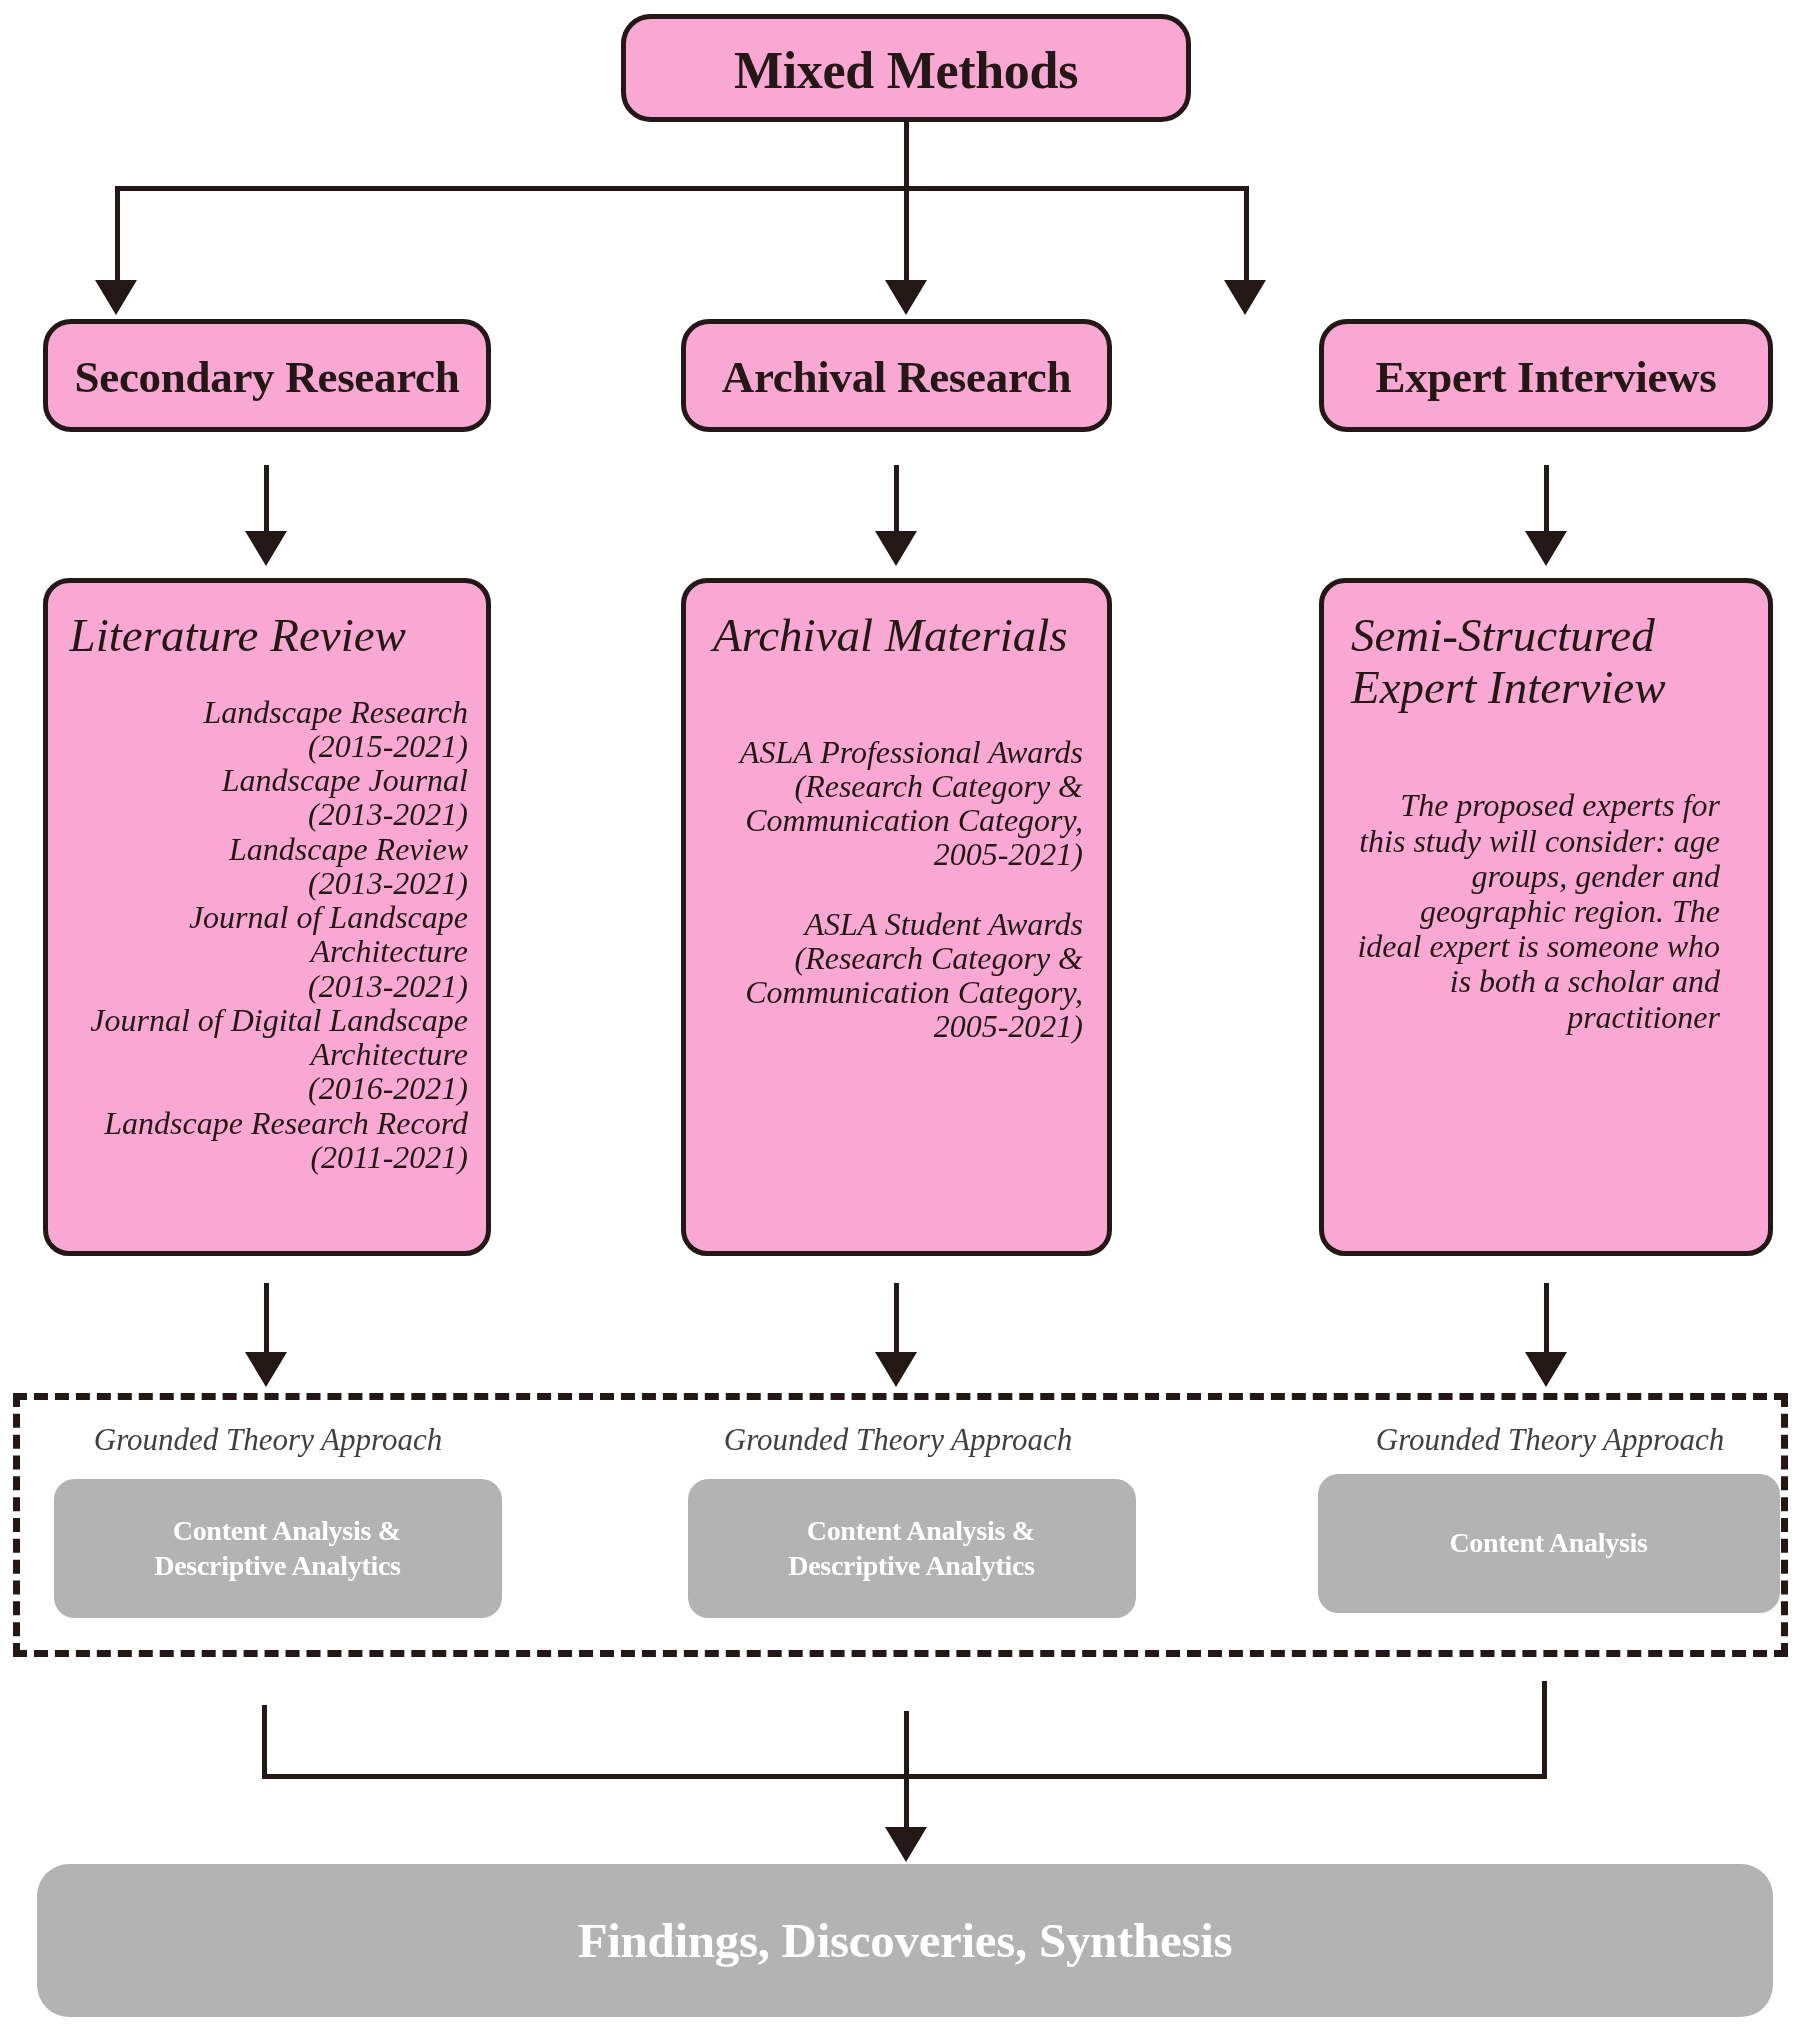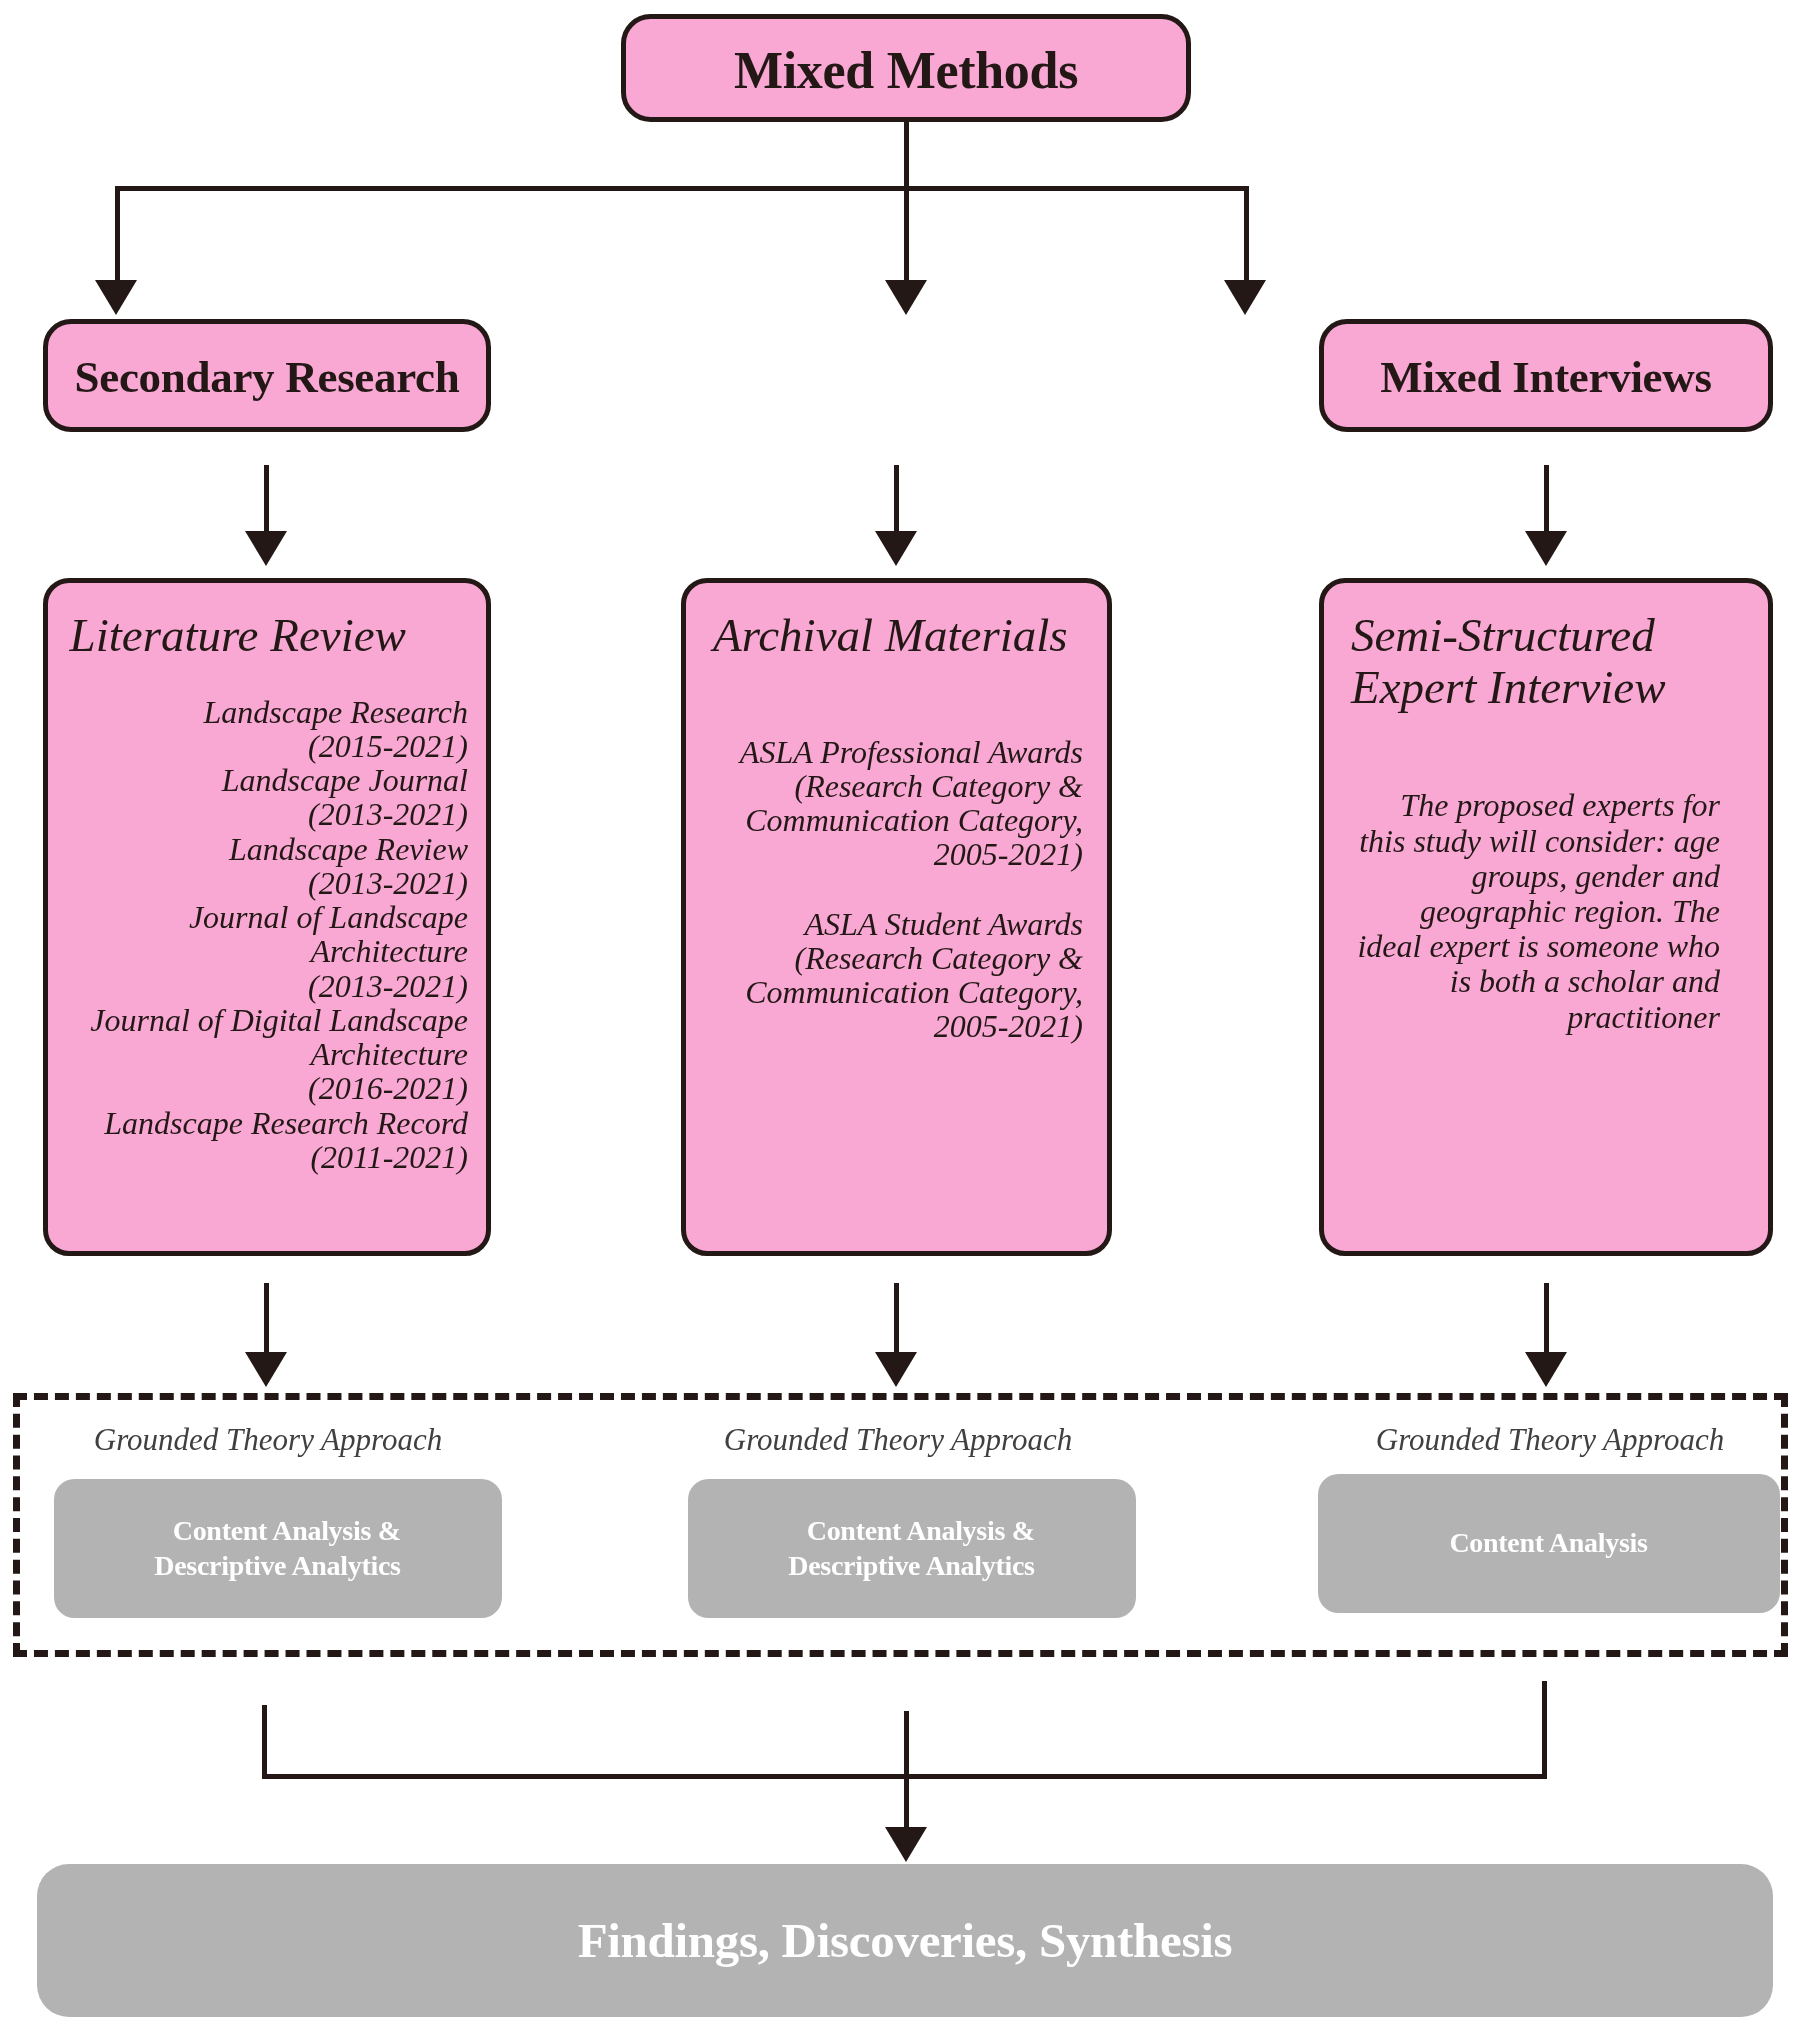--- a/index.html
+++ b/index.html
@@ -181,22 +181,25 @@
   <div class="vline" style="left:115px; top:186px; height:96px;"></div>
   <div class="vline" style="left:904px; top:186px; height:96px;"></div>
   <div class="vline" style="left:1244px; top:186px; height:96px;"></div>
   <div class="arrowhead" style="left:95px; top:280px;"></div>
   <div class="arrowhead" style="left:885px; top:280px;"></div>
   <div class="arrowhead" style="left:1224px; top:280px;"></div>
 
   <div class="node lvl2" id="node-secondary">
     <div class="node-title">Secondary Research</div>
   </div>
+  <div class="node lvl2" id="node-archival">
+    <div class="node-title">Archival Research</div>
+  </div>
   <div class="node lvl2" id="node-expert">
-    <div class="node-title">Mixed Interviews</div>
+    <div class="node-title">Expert Interviews</div>
   </div>
 
   <div class="vline" style="left:264px; top:465px; height:68px;"></div>
   <div class="arrowhead" style="left:245px; top:531px;"></div>
 
   <div class="vline" style="left:894px; top:465px; height:68px;"></div>
   <div class="arrowhead" style="left:875px; top:531px;"></div>
 
   <div class="vline" style="left:1544px; top:465px; height:68px;"></div>
   <div class="arrowhead" style="left:1525px; top:531px;"></div>

